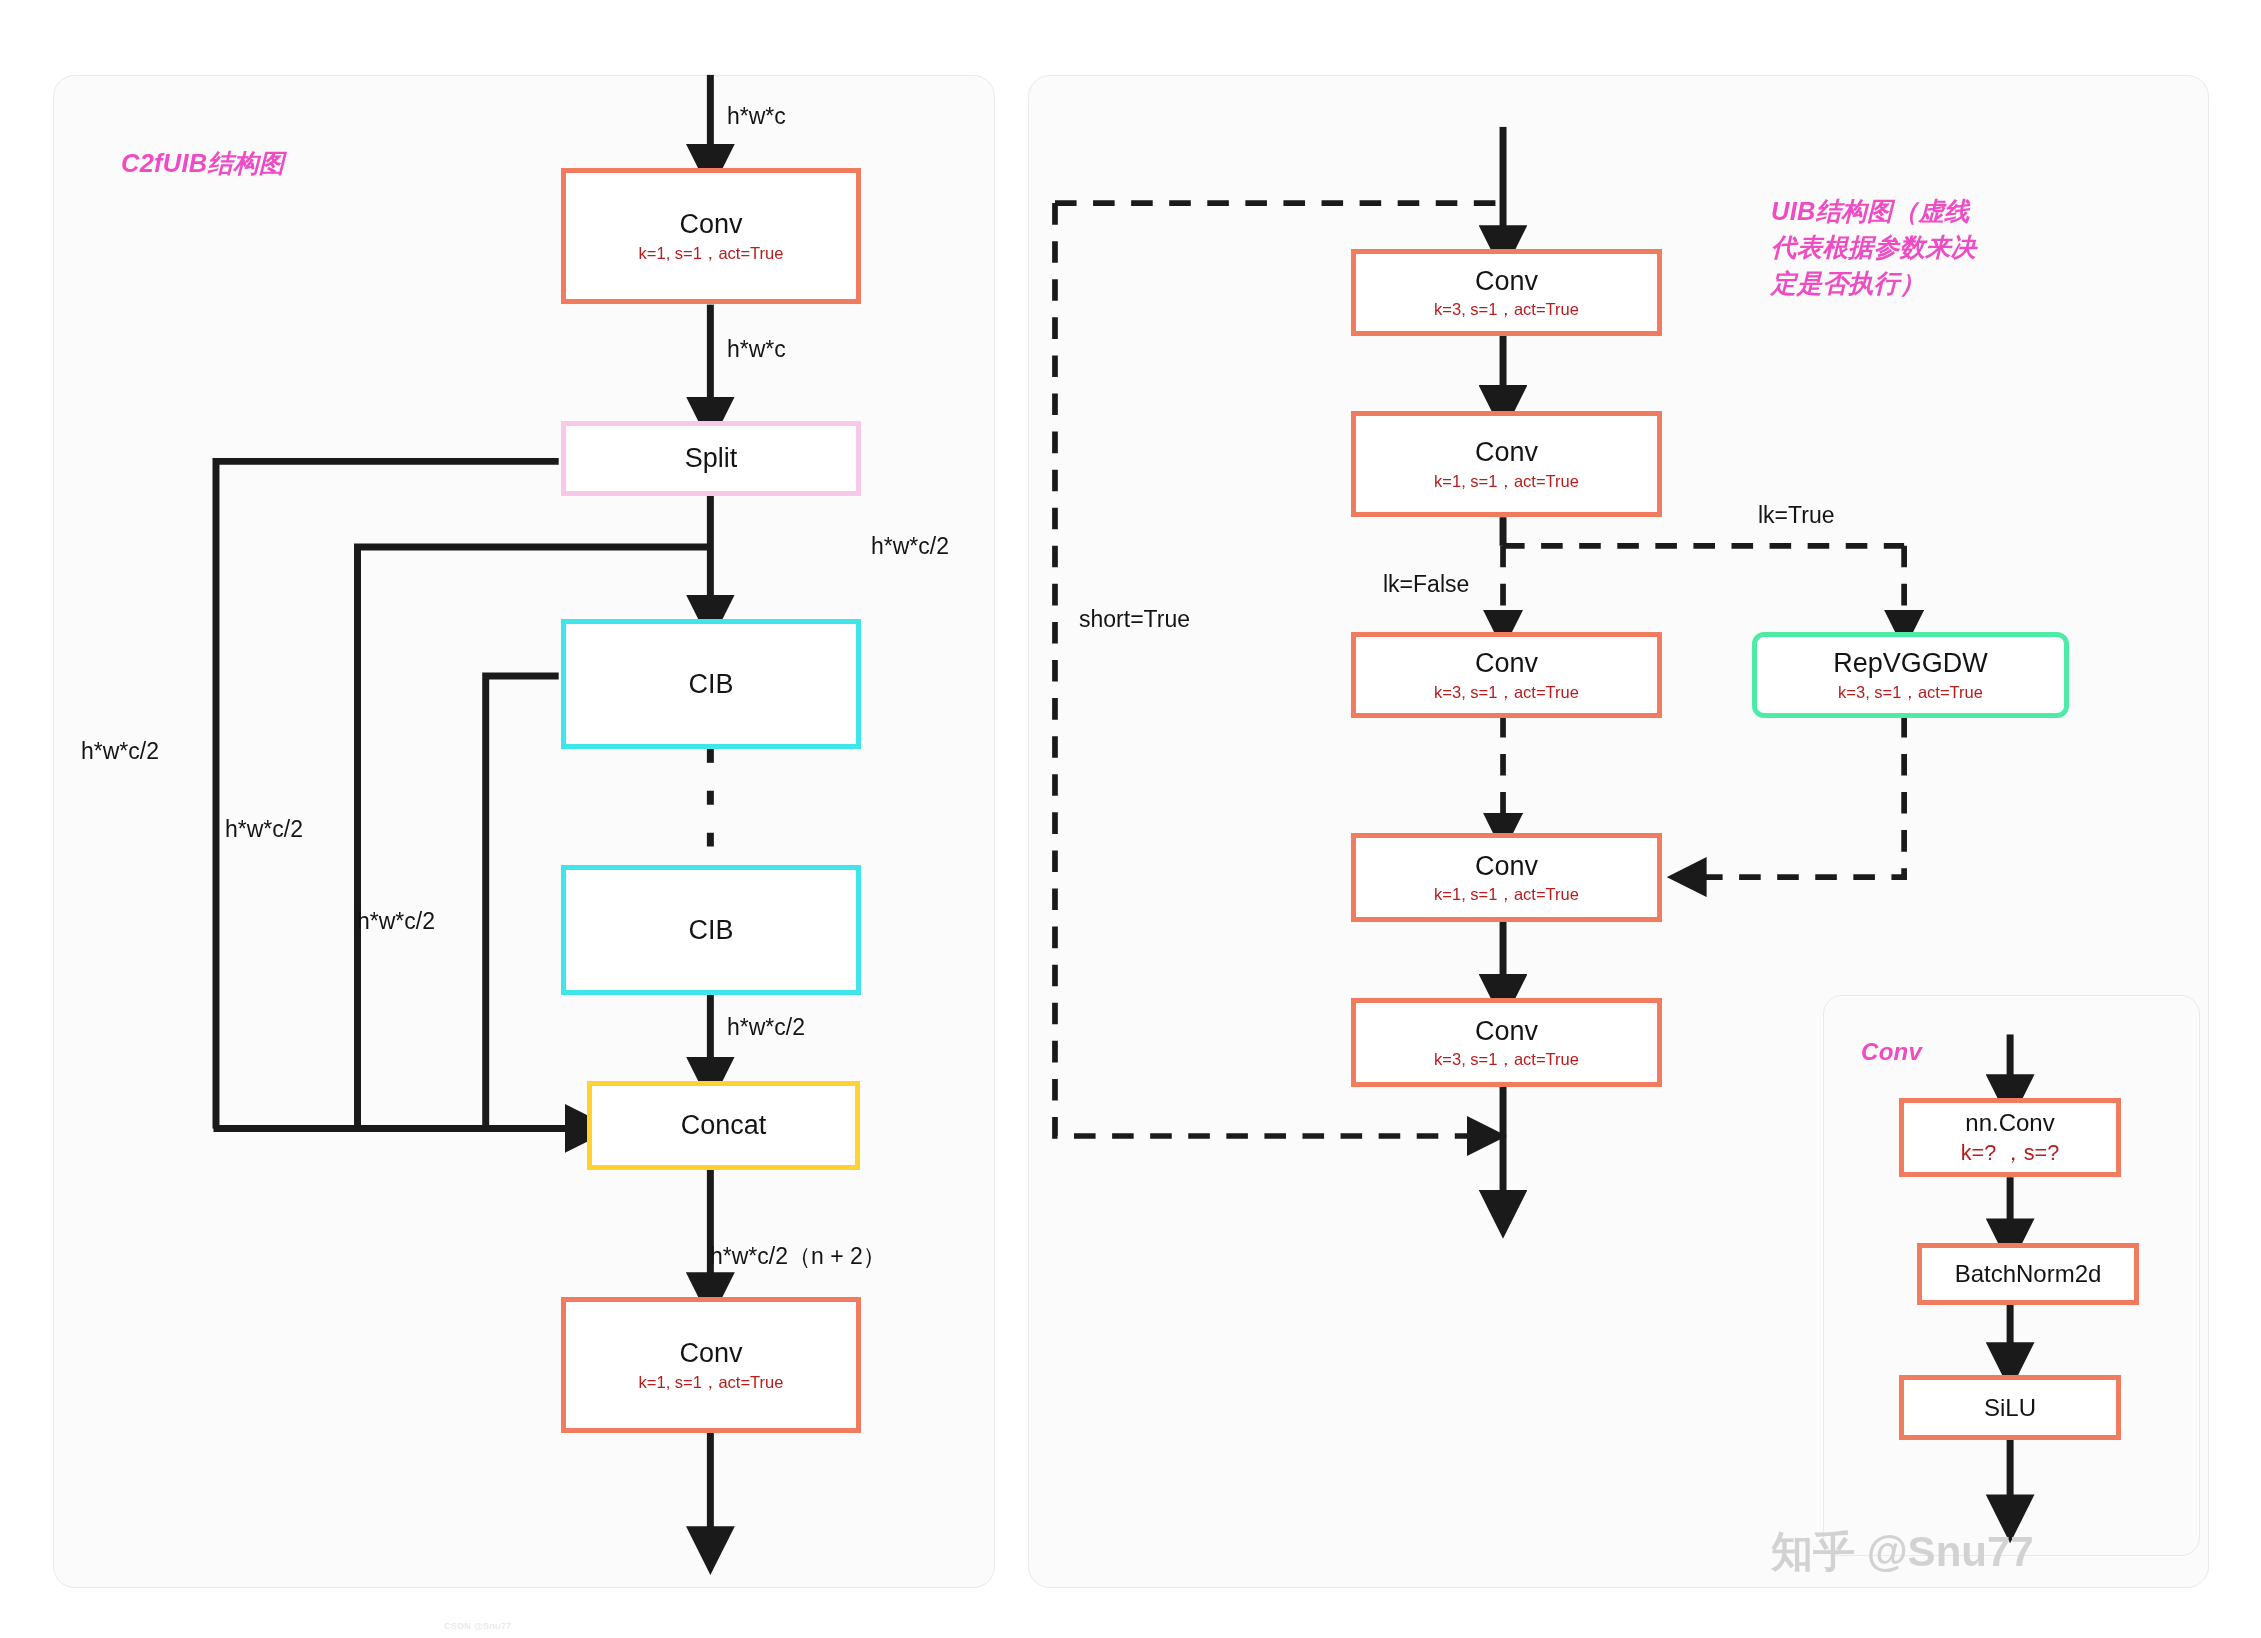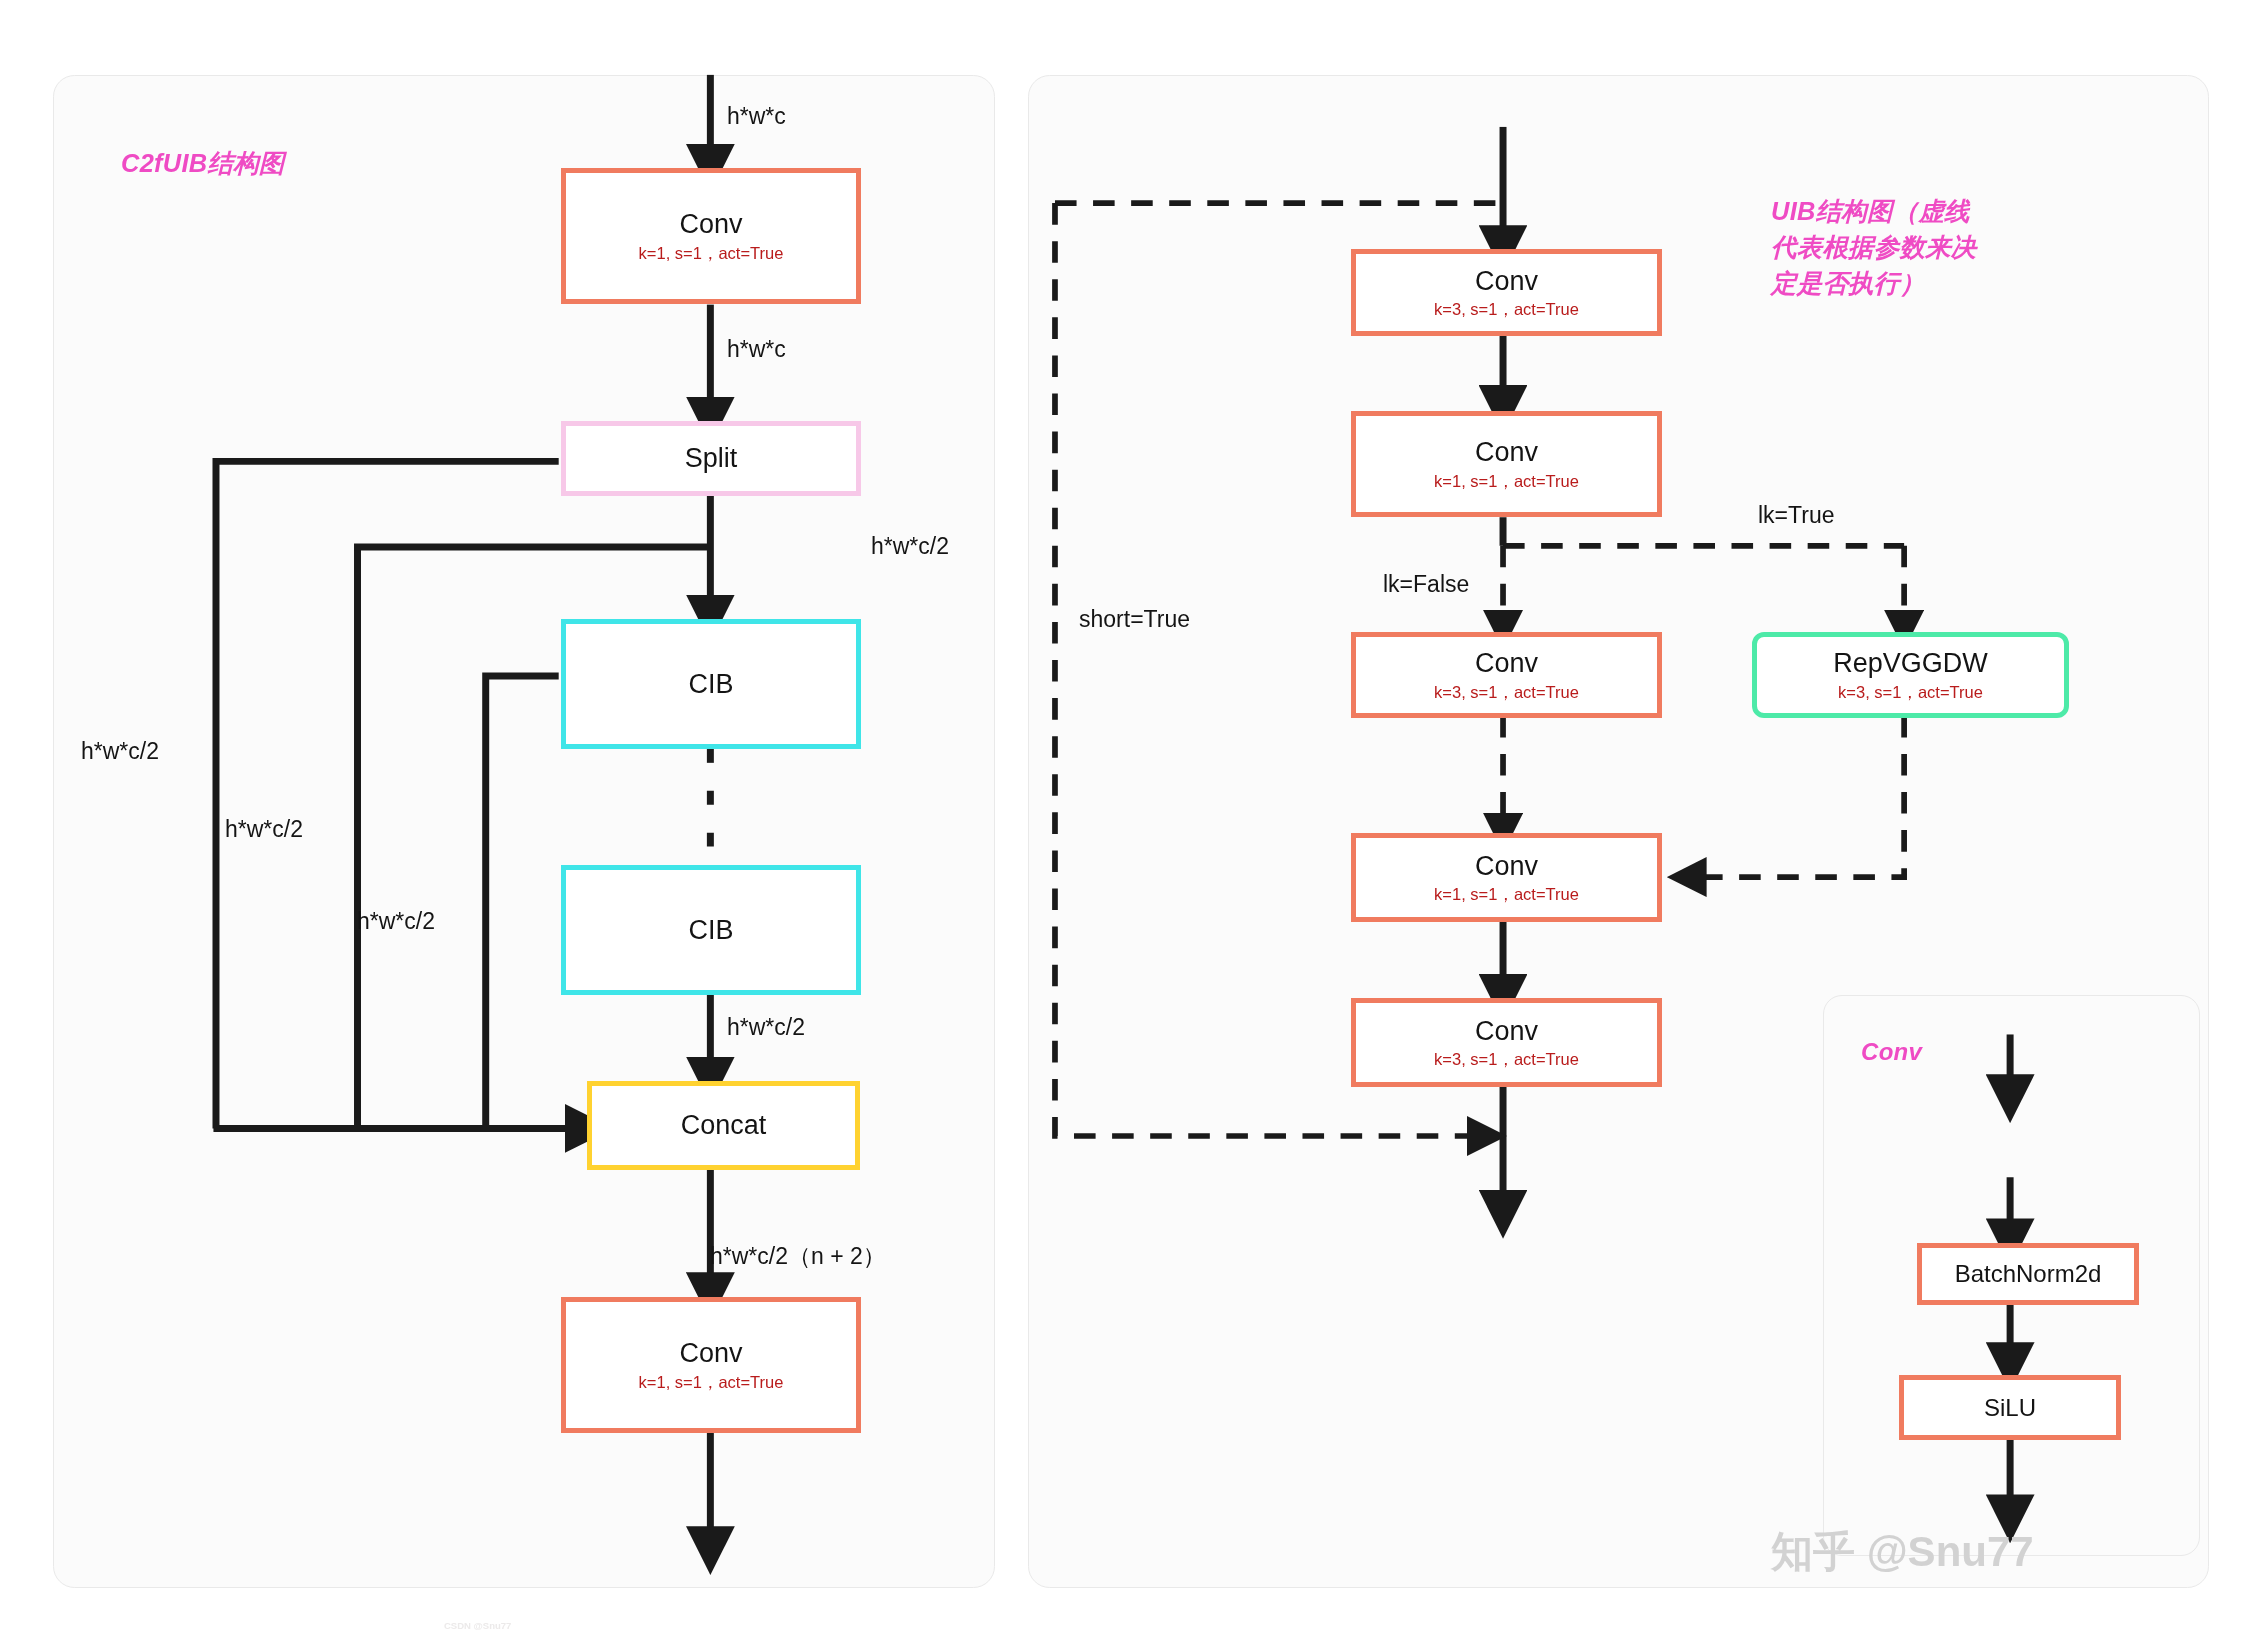--- a/index.html
+++ b/index.html
@@ -175,20 +175,24 @@
 
   <div class="node n-conv" style="left:1351px;top:998px;width:311px;height:89px;">
     <span class="t1">Conv</span>
     <span class="t2">k=3, s=1，act=True</span>
   </div>
 
   <div class="lbl" style="left:1079px;top:606px;">short=True</div>
   <div class="lbl" style="left:1383px;top:571px;">lk=False</div>
   <div class="lbl" style="left:1758px;top:502px;">lk=True</div>
 
+  <div class="node n-conv" style="left:1899px;top:1098px;width:222px;height:79px;">
+    <span class="t1" style="font-size:24px;">nn.Conv</span>
+    <span class="t2" style="font-size:21.6px;">k=? ，s=?</span>
+  </div>
 
   <div class="node n-conv single" style="left:1899px;top:1243px;width:222px;height:62px;margin-left:18px;">
     <span class="t1" style="font-size:24px;">BatchNorm2d</span>
   </div>
 
   <div class="node n-conv single" style="left:1899px;top:1367px;width:222px;height:65px;margin-top:8px;">
     <span class="t1" style="font-size:24px;">SiLU</span>
   </div>
 
   <div class="wm wm-zhihu" style="left:1771px;top:1524px;">知乎 @Snu77</div>

